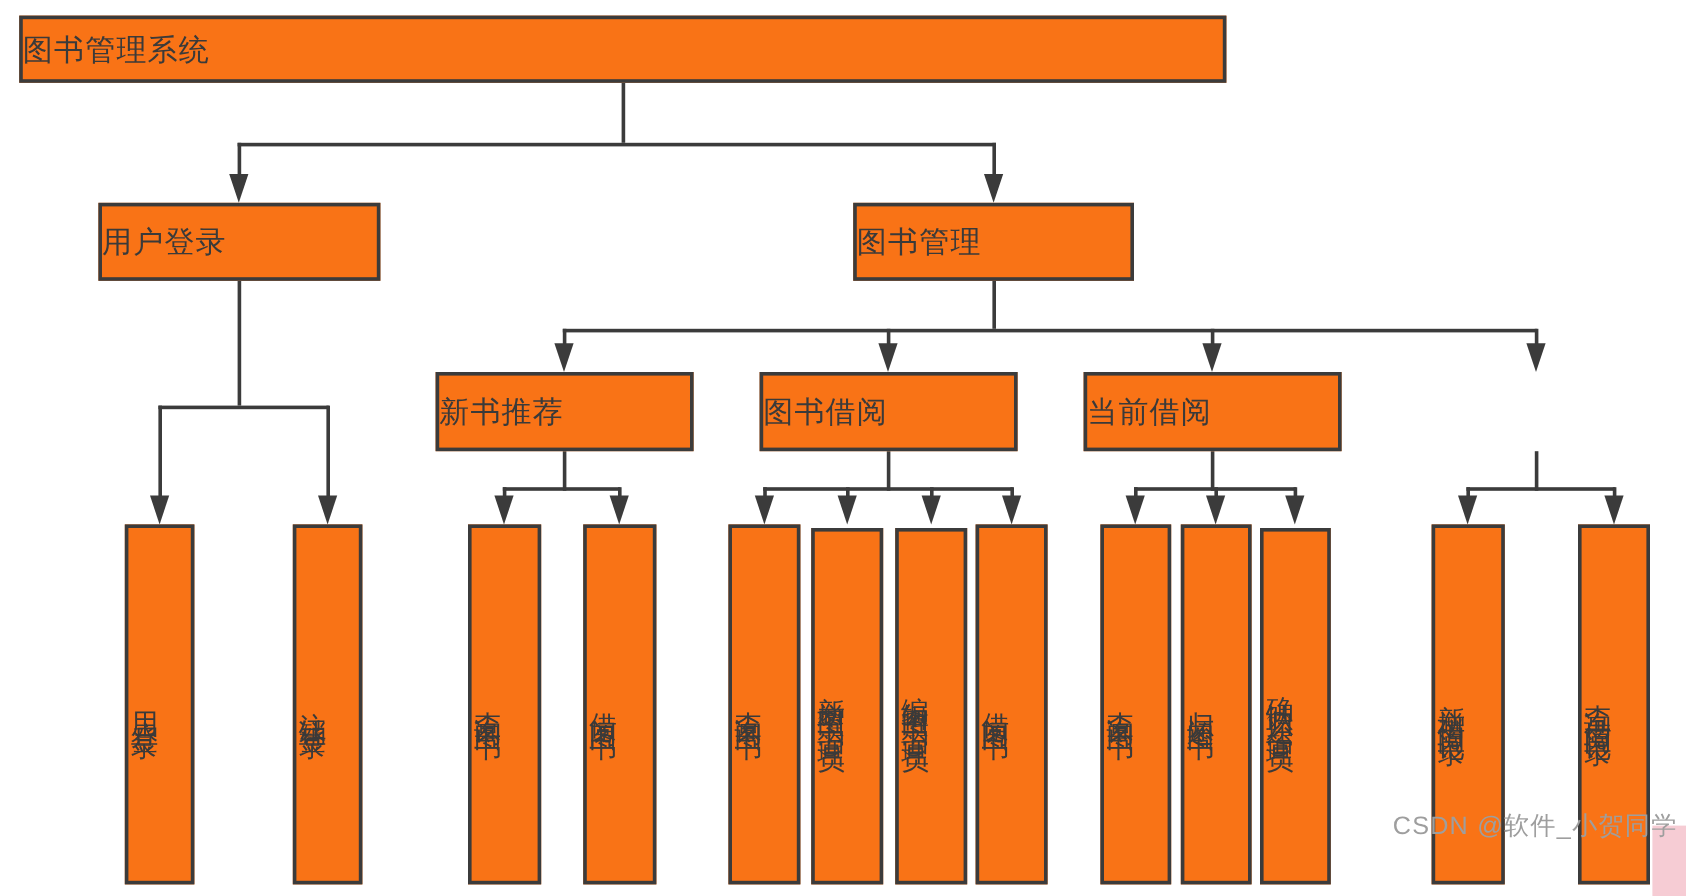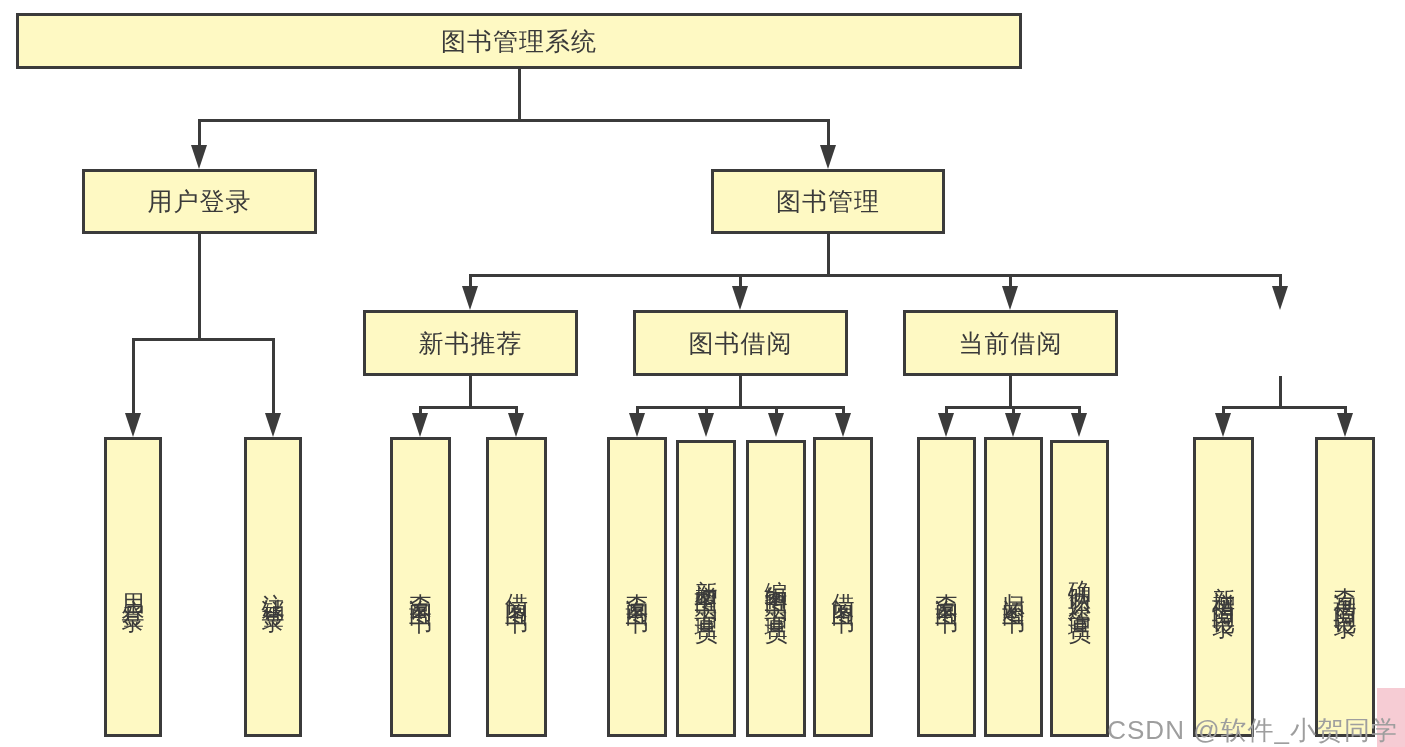--- a/index.html
+++ b/index.html
@@ -1,39 +1,39 @@
 <!DOCTYPE html>
 <html><head>
 <meta charset="utf-8">
 <style>
   html,body{margin:0;padding:0;background:#ffffff;}
   .canvas{
     position:relative;width:1405px;height:747px;background:#ffffff;overflow:hidden;
     font-family:"Liberation Sans","DejaVu Sans",sans-serif;
   }
   .box{
-    position:absolute;box-sizing:border-box;border:3px solid #3b3b3b;background:#fef9c3;
-    display:flex;align-items:center;justify-content:center;color:#3a3a3a;z-index:2;
+    position:absolute;box-sizing:border-box;border:3px solid #3b3b3b;background:#f97316;
+    display:flex;align-items:center;justify-content:flex-start;color:#3a3a3a;z-index:2;font-family:Liberation Mono, monospace;
   }
   .hlabel{font-size:25px;letter-spacing:1px;white-space:nowrap;}
   .leafbox{z-index:2;}
   .leaf-text{
     writing-mode:vertical-rl;font-size:23px;line-height:1;letter-spacing:6px;
     color:#3a3a3a;white-space:nowrap;
   }
   .vl{position:absolute;width:3px;background:#3b3b3b;z-index:1;}
   .hl{position:absolute;height:3px;background:#3b3b3b;z-index:1;}
   .ar{
     position:absolute;width:0;height:0;z-index:1;
     border-left:8px solid transparent;border-right:8px solid transparent;
     border-top:24px solid #3b3b3b;
   }
   .watermark{
-    position:absolute;top:713px;right:7px;z-index:4;
-    font-size:26px;color:#9e9e9e;white-space:nowrap;letter-spacing:1px;
+    position:absolute;top:674px;right:7px;z-index:4;
+    font-size:21px;color:#9e9e9e;white-space:nowrap;letter-spacing:1px;
   }
   .watermark-highlight{
     position:absolute;left:1377px;top:688px;width:28px;height:59px;
     background:#f6ccd4;z-index:3;
   }
 </style>
 </head>
 <body>
 
 <div class="canvas">

